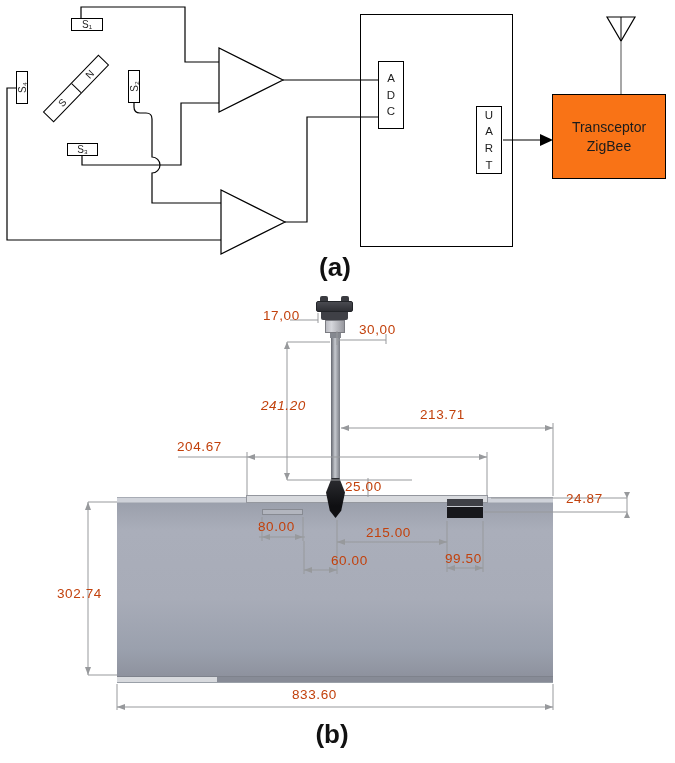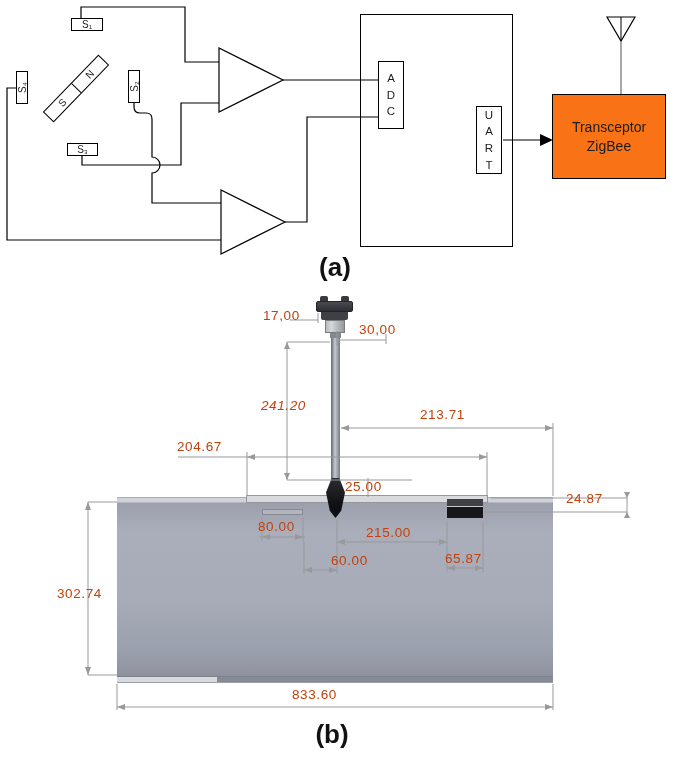--- a/index.html
+++ b/index.html
@@ -168,19 +168,19 @@
   <div class="dim" style="left:263px;top:308px;">17,00</div>
   <div class="dim" style="left:359px;top:322px;">30,00</div>
   <div class="dim" style="left:261px;top:398px;font-style:italic;">241.20</div>
   <div class="dim" style="left:177px;top:439px;">204.67</div>
   <div class="dim" style="left:420px;top:407px;">213.71</div>
   <div class="dim" style="left:345px;top:479px;">25.00</div>
   <div class="dim" style="left:566px;top:491px;">24.87</div>
   <div class="dim" style="left:258px;top:519px;text-align:right;">80.00</div>
   <div class="dim" style="left:366px;top:525px;">215.00</div>
   <div class="dim" style="left:299px;top:553px;margin-left:32px;">60.00</div>
-  <div class="dim" style="left:445px;top:551px;">65.87</div>
+  <div class="dim" style="left:445px;top:551px;">99.50</div>
   <div class="dim" style="left:57px;top:586px;">302.74</div>
   <div class="dim" style="left:292px;top:687px;">833.60</div>
 
   <div class="caption" style="left:297px;top:719px;">(b)</div>
 
 </div>
 
 </body></html>

